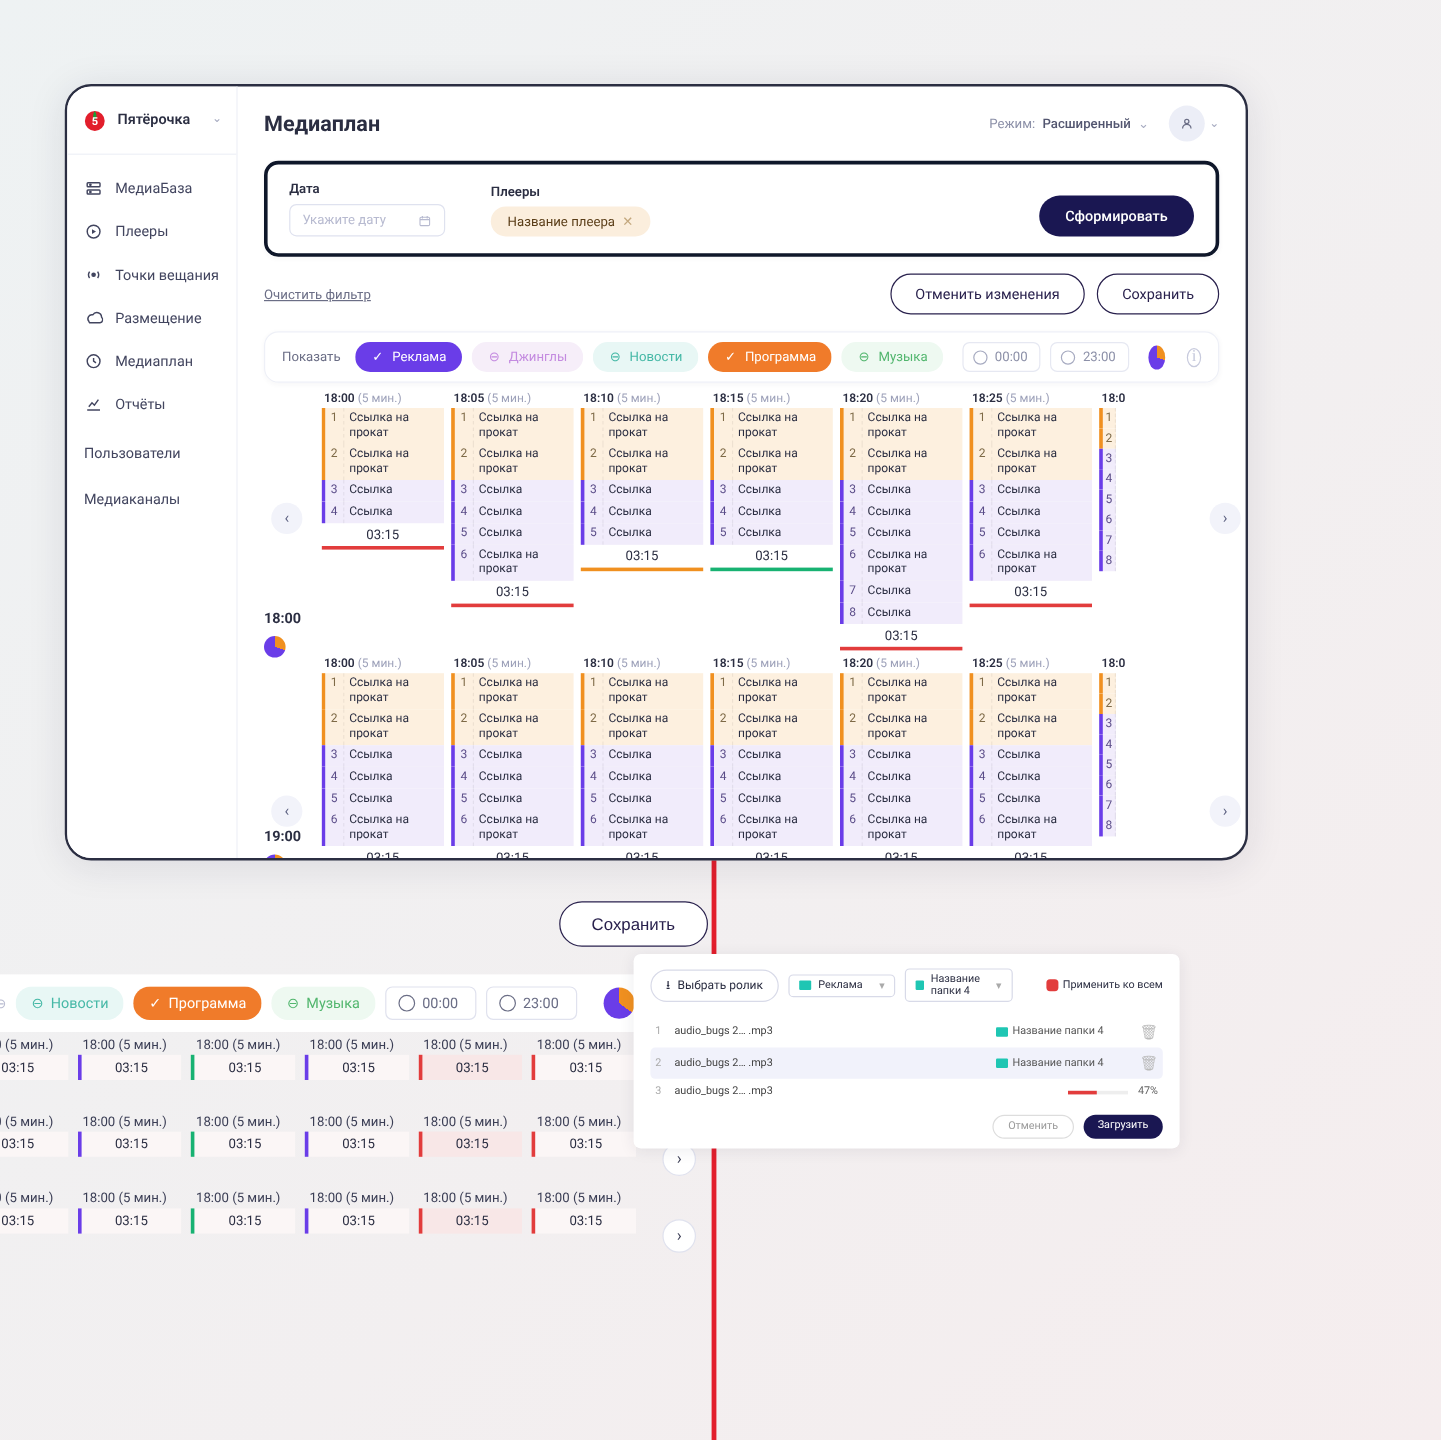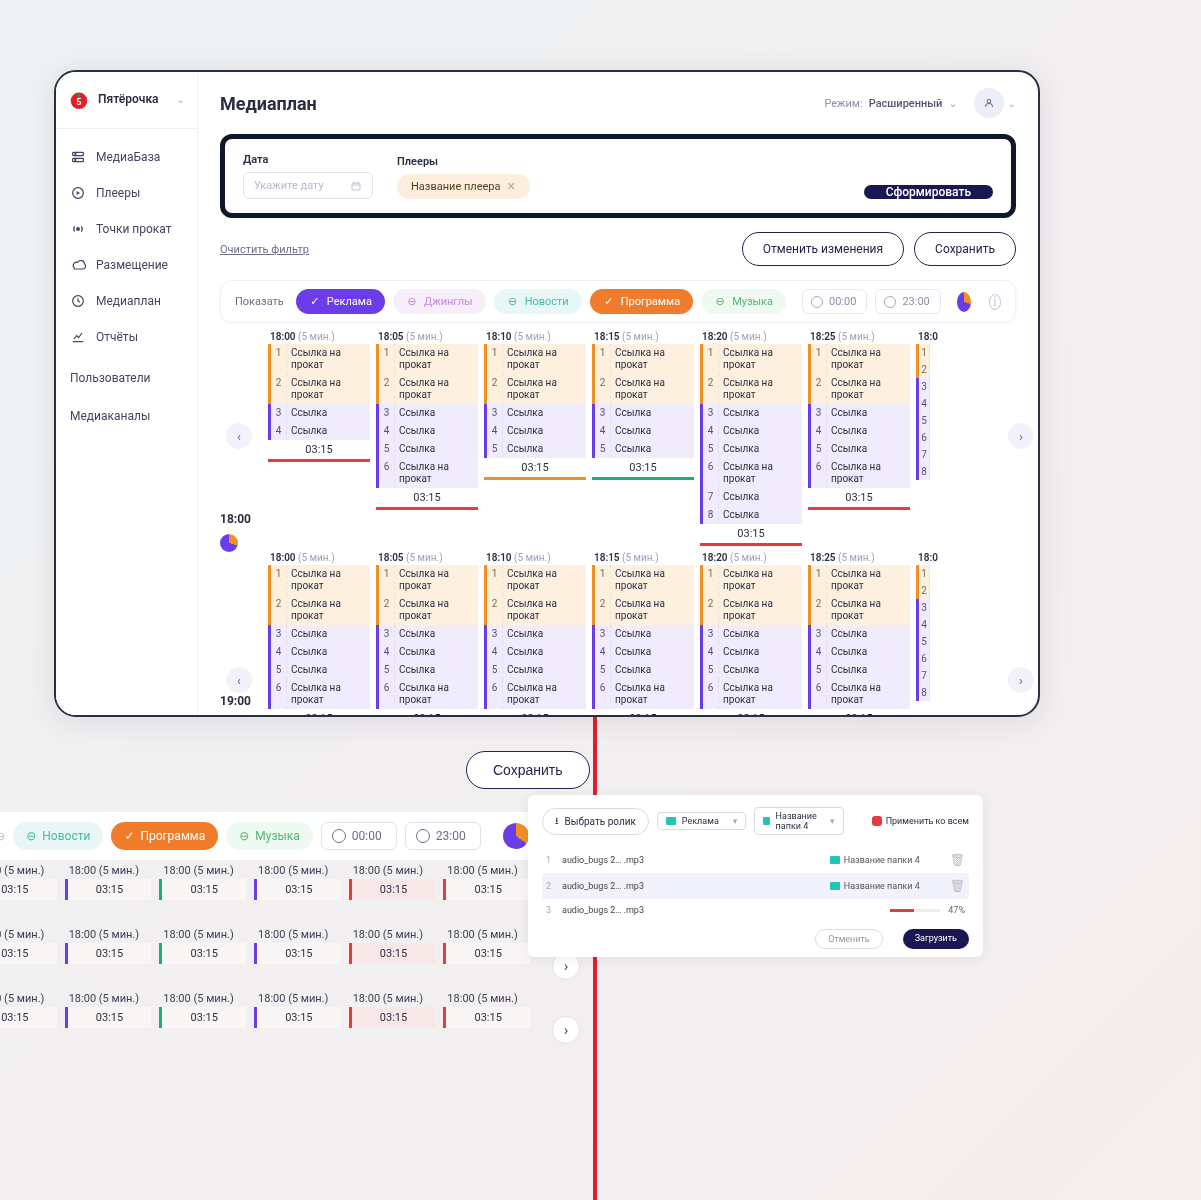--- a/index.html
+++ b/index.html
@@ -70,21 +70,21 @@
   .bg-upload-check .cb { width:10px; height:10px; border-radius:3px; background:#e23c3c; display:inline-block; }
   .bg-upload-row { display:flex; align-items:center; font-size:9px; color:#666; padding:6px 4px; }
   .bg-upload-row .idx { color:#aaa; width:16px; }
   .bg-upload-row .fn { flex:1; color:#444; }
   .bg-upload-row .fld { display:flex; gap:4px; align-items:center; color:#555; width:120px; }
   .bg-upload-row .fld .fi { width:10px; height:8px; background:#1fc6b3; border-radius:1px; }
   .bg-upload-row .del { color:#bbb; font-size:12px; }
   .bg-upload-row.sel { background:#f1f2fb; border-radius:4px; }
   .bg-upload-row .prog { display:inline-block; width:50px; height:3px; background:#eee; position:relative; margin-right:8px; }
   .bg-upload-row .prog::after{ content:''; position:absolute; left:0; top:0; height:100%; width:47%; background:#e23c3c; }
-  .bg-upload-actions { display:flex; justify-content:flex-end; gap:20px; margin-top:8px; }
+  .bg-upload-actions { display:flex; justify-content:flex-end; gap:8px; margin-top:8px; }
   .bg-upload-actions .btn { border-radius:12px; padding:4px 12px; font-size:9px; }
   .bg-upload-actions .btn.ghost { border:1px solid #ddd; color:#999; background:#fff; }
   .bg-upload-actions .btn.primary { background:#1a1752; color:#fff; }
 
   
   .win {
     position: absolute; top: 70px; left: 54px; width: 986px; height: 647px;
     background: #fff; border: 2px solid #2b2e42; border-radius: 22px;
     box-shadow: 0 4px 32px rgba(30,32,60,.10);
     display: flex; overflow: hidden;
@@ -105,30 +105,30 @@
   .main { flex:1; display:flex; flex-direction:column; min-width:0; }
   .topbar { display:flex; align-items:center; padding:16px 22px; }
   .topbar h1 { font-size:18px; font-weight:700; }
   .topbar .spacer { flex:1; }
   .mode { font-size:11px; color:#8c90a8; display:flex; gap:6px; align-items:center; }
   .mode .val { color:#535670; font-weight:500; }
   .avatar { margin-left:16px; display:flex; align-items:center; gap:4px; }
   .avatar .circ { width:30px; height:30px; border-radius:50%; background:#eceef7; display:flex; align-items:center; justify-content:center; }
   .avatar svg { width:14px; height:14px; stroke:#6b6e86; }
 
-  .filters-card { margin: 0 22px 8px; background:#fff; border:5px solid #0f172a; border-radius:12px; padding:14px 18px; display:flex; gap:24px; align-items:flex-end; box-shadow:0 1px 4px rgba(40,42,68,.04); }
+  .filters-card { margin: 0 22px 8px; background:#fff; border:3px solid #0f172a; border-radius:12px; padding:14px 18px; display:flex; gap:38px; align-items:flex-end; box-shadow:0 1px 4px rgba(40,42,68,.04); }
   .fgroup .lbl { font-size:11px; color:#2b2e42; font-weight:600; margin-bottom:6px; }
   .date-input { border:1px solid #dfe2ef; border-radius:6px; padding:6px 10px; width:130px; color:#b7bad0; font-size:11px; display:flex; justify-content:space-between; align-items:center; }
   .date-input svg { width:12px; height:12px; stroke:#b7bad0; }
   .chip { display:inline-flex; align-items:center; gap:6px; border-radius:18px; padding:6px 14px; font-size:11px; background:#f3f4fa; }
   .chip.add { background:#f3f4fa; color:#3b3e55; }
   .chip.add .plus { font-weight:700; }
   .chip.tag { background:#fbeedd; color:#5a3d17;text-align:center; }
   .chip.tag .x { color:#c3a77d; }
-  .primary-btn { margin-left:auto; background:#1a1752; color:#fff; border-radius:22px; padding:0 22px; font-size:12px; font-weight:500; cursor:pointer; }
+  .primary-btn { margin-left:auto; background:#1a1752; color:#fff; border-radius:22px; padding:10px 22px; font-size:12px; font-weight:500; cursor:pointer; }
 
   .actions-row { display:flex; align-items:center; padding: 6px 22px 10px; }
   .link { font-size:11px; color:#6b6e86; text-decoration:underline; }
   .actions-row .spacer { flex:1; }
   .ghost-btn { border:1.5px solid #29214d; background:#fff; color:#29214d; border-radius:22px; padding:9px 20px; font-size:12px; margin-left:10px; cursor:pointer; }
 
   .show-row { margin: 4px 22px 8px; border:1px solid #eef0f7; border-radius:12px; padding:8px 14px; display:flex; align-items:center; gap:8px; box-shadow:0 1px 4px rgba(40,42,68,.04); }
   .show-row .show-lbl { font-size:11px; color:#6b6e86; margin-right:4px; }
   .pill { border-radius:18px; padding:5px 12px; font-size:11px; display:inline-flex; gap:6px; align-items:center; border:1px solid transparent; cursor:pointer; }
   .pill .ic { width:12px; height:12px; display:inline-flex; align-items:center; justify-content:center; }
@@ -364,21 +364,21 @@
             <circle cx="12" cy="12" r="8"></circle>
             <path d="M10 9l5 3-5 3z" fill="#42455f" stroke="none"></path>
           </svg>
         <span>Плееры</span>
       </div>
       <div class="nav-item">
         <svg viewBox="0 0 24 24" fill="none" stroke-width="1.8">
             <circle cx="12" cy="12" r="2" fill="#42455f"></circle>
             <path d="M7 8a7 7 0 000 8M17 8a7 7 0 010 8"></path>
           </svg>
-        <span>Точки прокат</span>
+        <span>Точки вещания</span>
       </div>
       <div class="nav-item">
         <svg viewBox="0 0 24 24" fill="none" stroke-width="1.8">
             <path d="M6 16a5 5 0 015-8 6 6 0 0111 3 4 4 0 01-2 7H7a4 4 0 01-1-2z"></path>
           </svg>
         <span>Размещение</span>
       </div>
       <div class="nav-item">
         <svg viewBox="0 0 24 24" fill="none" stroke-width="1.8">
             <circle cx="12" cy="12" r="8"></circle>

